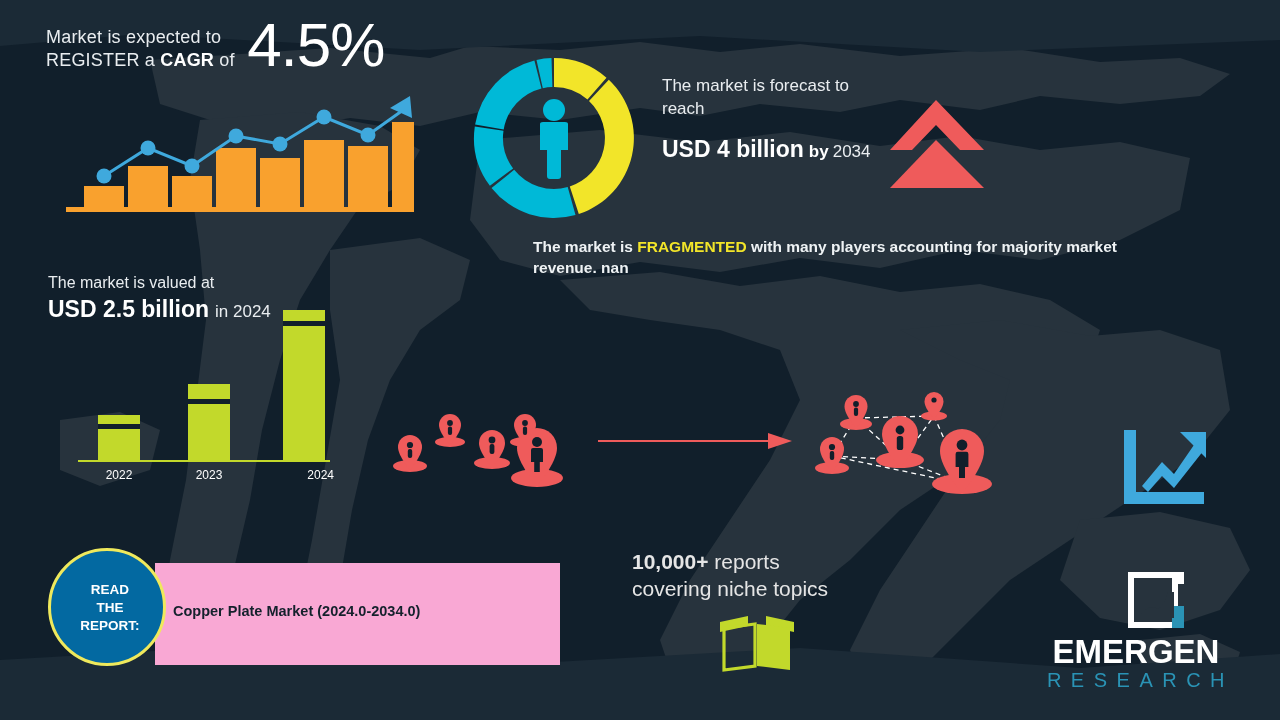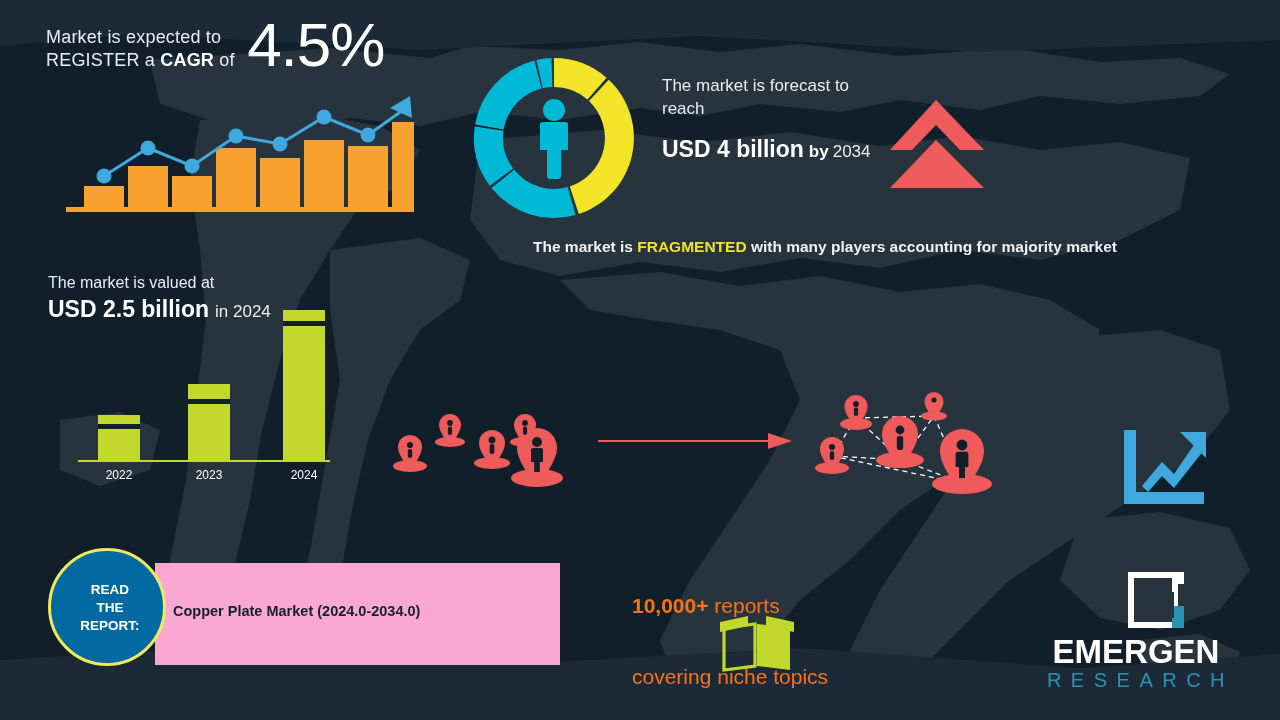--- a/index.html
+++ b/index.html
@@ -46,21 +46,21 @@
   
   #cta-bar{left:155px;top:563px;width:405px;height:102px;background:#f9a8d4;}
   #cta-title{position:absolute;left:18px;top:40px;color:#14212c;font-size:14.5px;font-weight:bold;}
   #cta-circle{left:48px;top:548px;width:118px;height:118px;border-radius:50%;
     background:#0369a1;border:3px solid #efe95c;box-sizing:border-box;}
   #cta-circle-label{position:absolute;left:0;top:30px;width:118px;text-align:center;
     color:#ffffff;font-size:13.5px;font-weight:bold;line-height:18px;}
 
   
   #reports-block{left:632px;top:548px;width:280px;}
-  .rep-line{color:#f97316;font-size:21px;line-height:27px;margin-top:44px;}
+  .rep-line{color:#e5e5e5;font-size:21px;line-height:27px;}
   .rep-line b{font-weight:bold;}
 
   
   #logo-block{left:1016px;top:572px;width:240px;}
   #logo-word{text-align:center;color:#ffffff;font-size:33px;font-weight:bold;letter-spacing:0px;line-height:36px;}
   #logo-sub{text-align:center;color:#2a93b5;font-size:20px;letter-spacing:9.5px;line-height:20px;
     padding-left:9px;}
 </style>
 </head>
 <body>
@@ -142,20 +142,21 @@
     </div>
   </div>
 
   <svg class="abs" style="left:888px;top:92px;" width="100" height="96">
     <polygon points="48,8 96,58 72,58 48,33 24,58 2,58" fill="#ef5b5b"></polygon>
     <polygon points="48,48 96,96 2,96" fill="#ef5b5b"></polygon>
   </svg>
 
   <div class="abs" id="fragmented-block">
     <div class="frag-line"><span>The market is </span><span id="frag-keyword">FRAGMENTED</span><span> with many players accounting for majority market</span></div>
+    <div class="frag-line">revenue. nan</div>
   </div>
 
   <div class="abs" id="valued-block">
     <div id="valued-label">The market is valued at</div>
     <div id="valued-row">
       <span id="valued-value">USD 2.5 billion</span><span id="valued-in">in 2024</span>
     </div>
   </div>
 
   <div class="abs" id="green-chart">
@@ -166,21 +167,21 @@
     </div>
     <div class="gbar" style="left:110px;width:42px;height:76px;">
       <div class="notch" style="bottom:56px;"></div>
     </div>
     <div class="gbar" style="left:205px;width:42px;height:150px;">
       <div class="notch" style="bottom:134px;"></div>
     </div>
 
     <div class="gyear" style="left:11px;">2022</div>
     <div class="gyear" style="left:101px;">2023</div>
-    <div class="gyear" style="left:196px;">2024</div>
+    <div class="gyear" style="left:196px;text-align:right;">2024</div>
   </div>
 
   <svg class="abs" style="left:382px;top:386px;" width="200" height="108">
     <g fill="#ef5b5b">
       <ellipse cx="110" cy="77" rx="18" ry="6"></ellipse>
       <path d="M110 44 a13 13 0 0 1 13 13 c0 10 -13 24 -13 24 s-13 -14 -13 -24 a13 13 0 0 1 13 -13 Z"></path>
       <ellipse cx="143" cy="56" rx="15" ry="5"></ellipse>
       <path d="M143 28 a11 11 0 0 1 11 11 c0 8 -11 20 -11 20 s-11 -12 -11 -20 a11 11 0 0 1 11 -11 Z"></path>
       <ellipse cx="68" cy="56" rx="15" ry="5"></ellipse>
       <path d="M68 28 a11 11 0 0 1 11 11 c0 8 -11 20 -11 20 s-11 -12 -11 -20 a11 11 0 0 1 11 -11 Z"></path>

